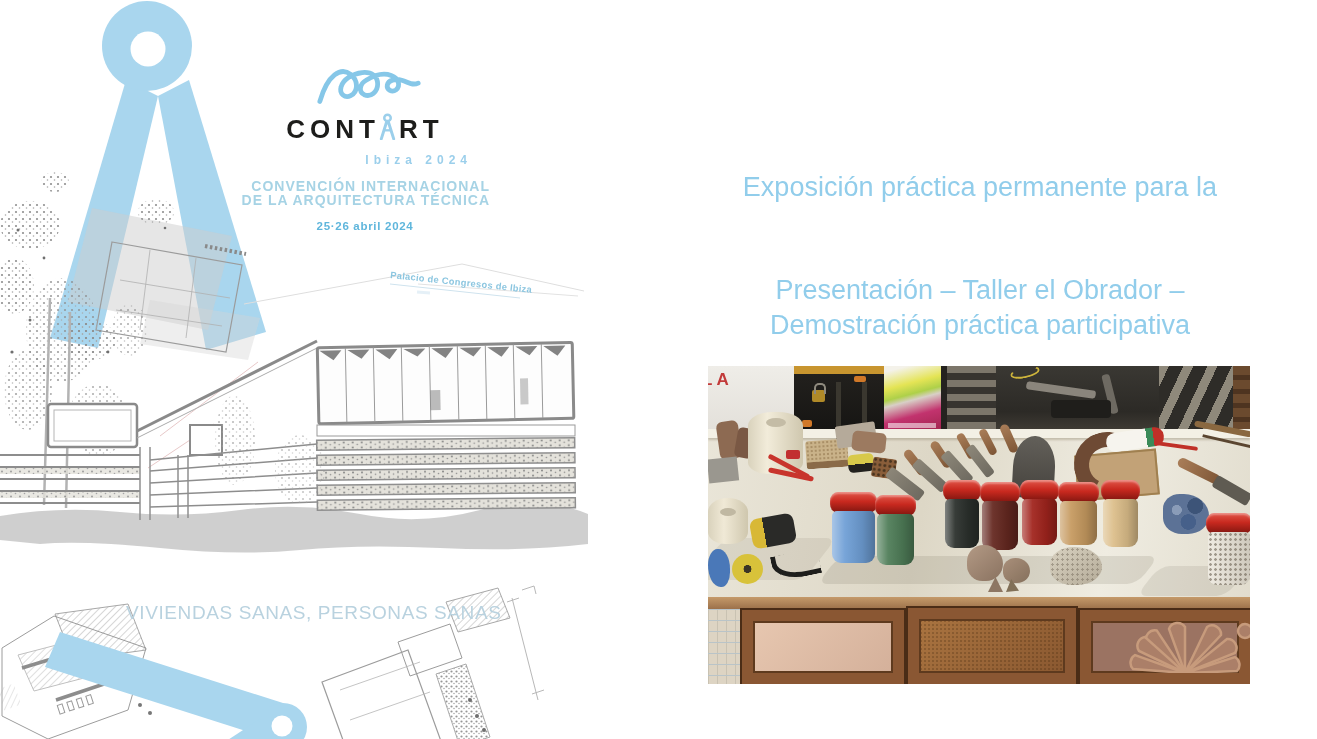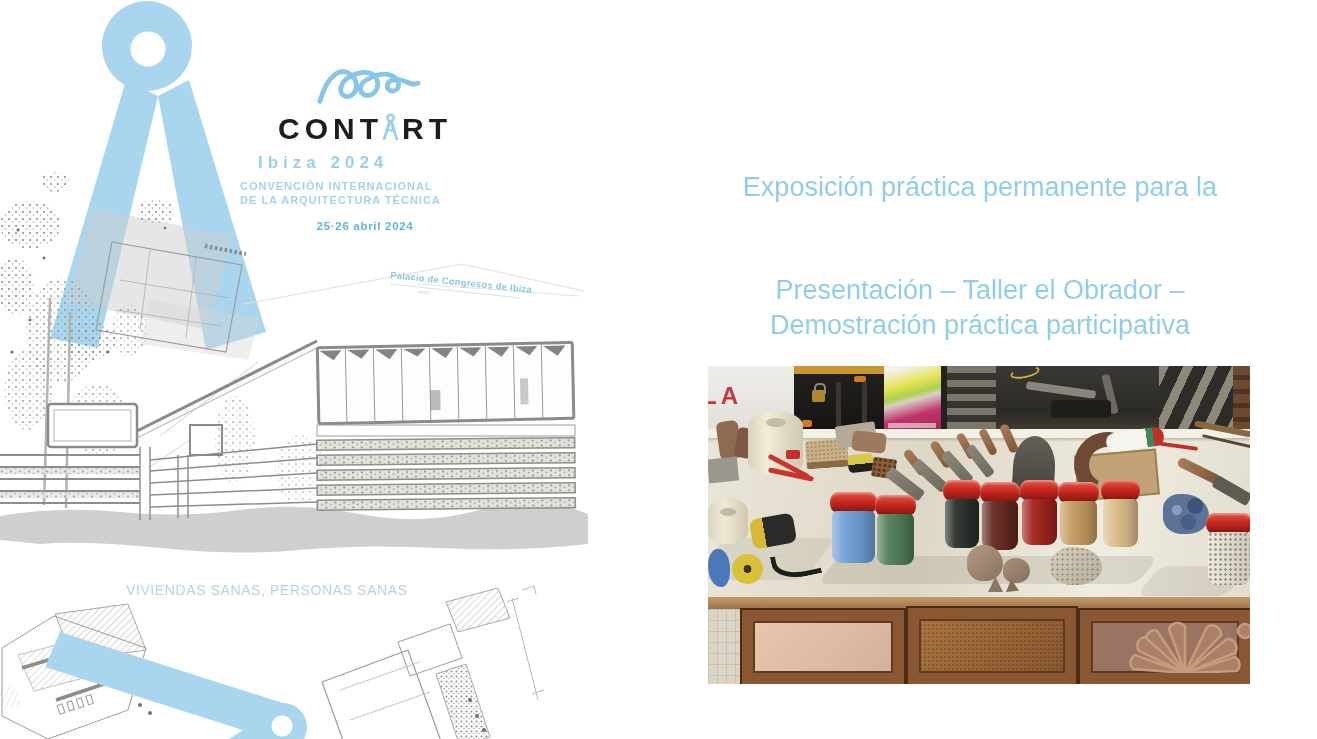--- a/index.html
+++ b/index.html
@@ -10,39 +10,39 @@
   }
   *{margin:0;padding:0;box-sizing:border-box}
   body{font-family:"Liberation Sans",sans-serif;background:#fff}
   .page{position:relative;width:1317px;height:739px;background:#fff;overflow:hidden}
   .abs{position:absolute}
 
   
   .art-svg{position:absolute;left:0;top:0}
 
   
-  .wordmark{position:absolute;left:258px;top:112px;width:214px;height:34px;display:flex;align-items:center;justify-content:center;font-size:30px;font-weight:700;letter-spacing:5px;color:var(--logo-dark)}
+  .wordmark{position:absolute;left:258px;top:112px;width:214px;height:34px;display:flex;align-items:center;justify-content:center;font-size:26px;font-weight:700;letter-spacing:5px;color:var(--logo-dark)}
   .wordmark svg{margin:-6px 1px 0 -3px}
-  .logo-sub{position:absolute;left:258px;top:153px;width:214px;text-align:left;font-size:17px;font-weight:600;letter-spacing:5px;color:var(--logo-blue)}
-  .logo-conv{position:absolute;left:240px;top:180px;width:250px;text-align:left;font-size:11px;line-height:13.5px;font-weight:600;letter-spacing:1px;color:var(--conv-blue)}
+  .logo-sub{position:absolute;left:258px;top:153px;width:214px;text-align:right;font-size:12px;font-weight:600;letter-spacing:5px;color:var(--logo-blue)}
+  .logo-conv{position:absolute;left:240px;top:180px;width:250px;text-align:right;font-size:14px;line-height:13.5px;font-weight:600;letter-spacing:1px;color:var(--conv-blue)}
   .logo-date{position:absolute;left:258px;top:220px;width:214px;text-align:center;font-size:11.5px;font-weight:700;letter-spacing:.7px;color:var(--date-blue)}
   .tag-bold{position:absolute;left:94px;top:561px;font-size:17px;font-weight:700;letter-spacing:.5px;color:var(--habitar-blue)}
-  .tag-light{position:absolute;left:126px;top:582px;font-size:14px;letter-spacing:.6px;color:var(--pale-blue)}
+  .tag-light{position:absolute;left:126px;top:602px;font-size:19px;letter-spacing:.6px;color:var(--pale-blue)}
 
   
   .title{position:absolute;left:662px;top:34px;width:636px;text-align:center;font-weight:700;font-size:30px;line-height:33px;color:var(--title-blue)}
   .title span,.para span{display:block}
   .para{position:absolute;left:662px;width:636px;text-align:center;font-size:27px;line-height:34.5px;color:var(--body-blue)}
   .p1{top:170px}.p2{top:273px}
 
   
   .photo{position:absolute;left:708px;top:366px;width:542px;height:318px;overflow:hidden;background:linear-gradient(100deg,#eae6d9,#ddd7c6 40%,#efece1 72%,#e0dbcc)}
   .ph-top{position:absolute;left:0;top:0;width:542px;height:65px;background:#23221f}
   .ph-wall{position:absolute;left:0;top:0;width:86px;height:65px;background:linear-gradient(180deg,#efedE8,#e3e0da)}
-  .ph-sign-txt{position:absolute;left:-6px;top:16px;font-size:24px;font-weight:700;color:#c23a3a;letter-spacing:4px}
+  .ph-sign-txt{position:absolute;left:-6px;top:4px;font-size:17px;font-weight:700;color:#c23a3a;letter-spacing:4px}
   .ph-toolbox{position:absolute;left:86px;top:0;width:90px;height:65px;background:linear-gradient(180deg,#22201d,#161513);border-top:8px solid #c8952f}
   .ph-padlock{position:absolute;left:18px;top:16px;width:13px;height:12px;background:#b08a28;border-radius:2px}
   .ph-padlock::before{content:"";position:absolute;left:2px;top:-7px;width:8px;height:9px;border:2.5px solid #8f8a7e;border-bottom:none;border-radius:5px 5px 0 0}
   .ph-strap{position:absolute;top:8px;width:5px;height:57px;background:#3a372f}
   .ph-banner{position:absolute;left:176px;top:0;width:57px;height:65px;background:linear-gradient(165deg,#f4f2ea 8%,#e4e455 30%,#aed049 44%,#d8cfc6 52%,#c2336e 72%,#a62753 95%)}
   .ph-banner::after{content:"";position:absolute;left:4px;bottom:3px;width:48px;height:5px;background:rgba(255,255,255,.55)}
   .ph-tire-l{position:absolute;left:233px;top:0;width:55px;height:65px;background:repeating-linear-gradient(180deg,#7c766a 0 7px,#37342f 7px 14px);border-left:6px solid #24221f}
   .ph-machine{position:absolute;left:288px;top:0;width:163px;height:65px;background:linear-gradient(180deg,#3a3833,#2c2a26 70%,#403c35)}
   .ph-twine{position:absolute;left:14px;top:1px;width:30px;height:11px;border:2.5px solid #cdb43c;border-radius:50%;border-top-color:transparent;transform:rotate(-12deg)}
   .ph-arm{position:absolute;background:#8a857c;border-radius:3px}

